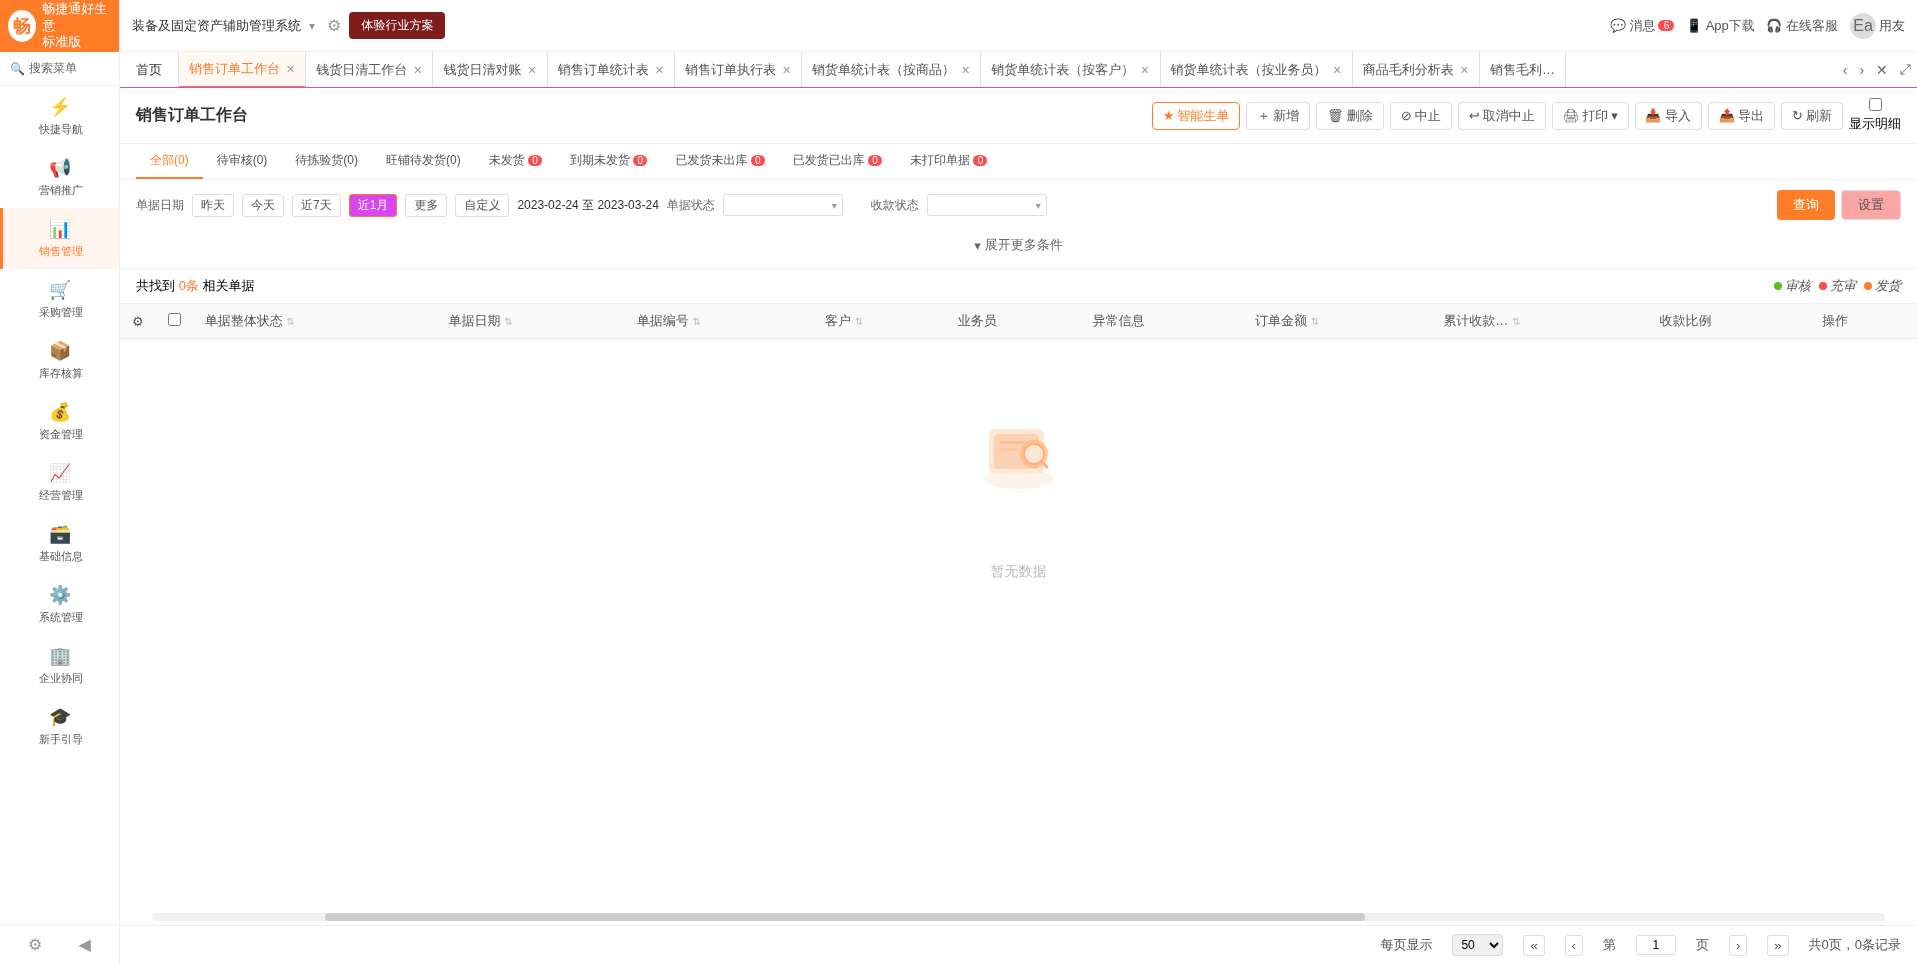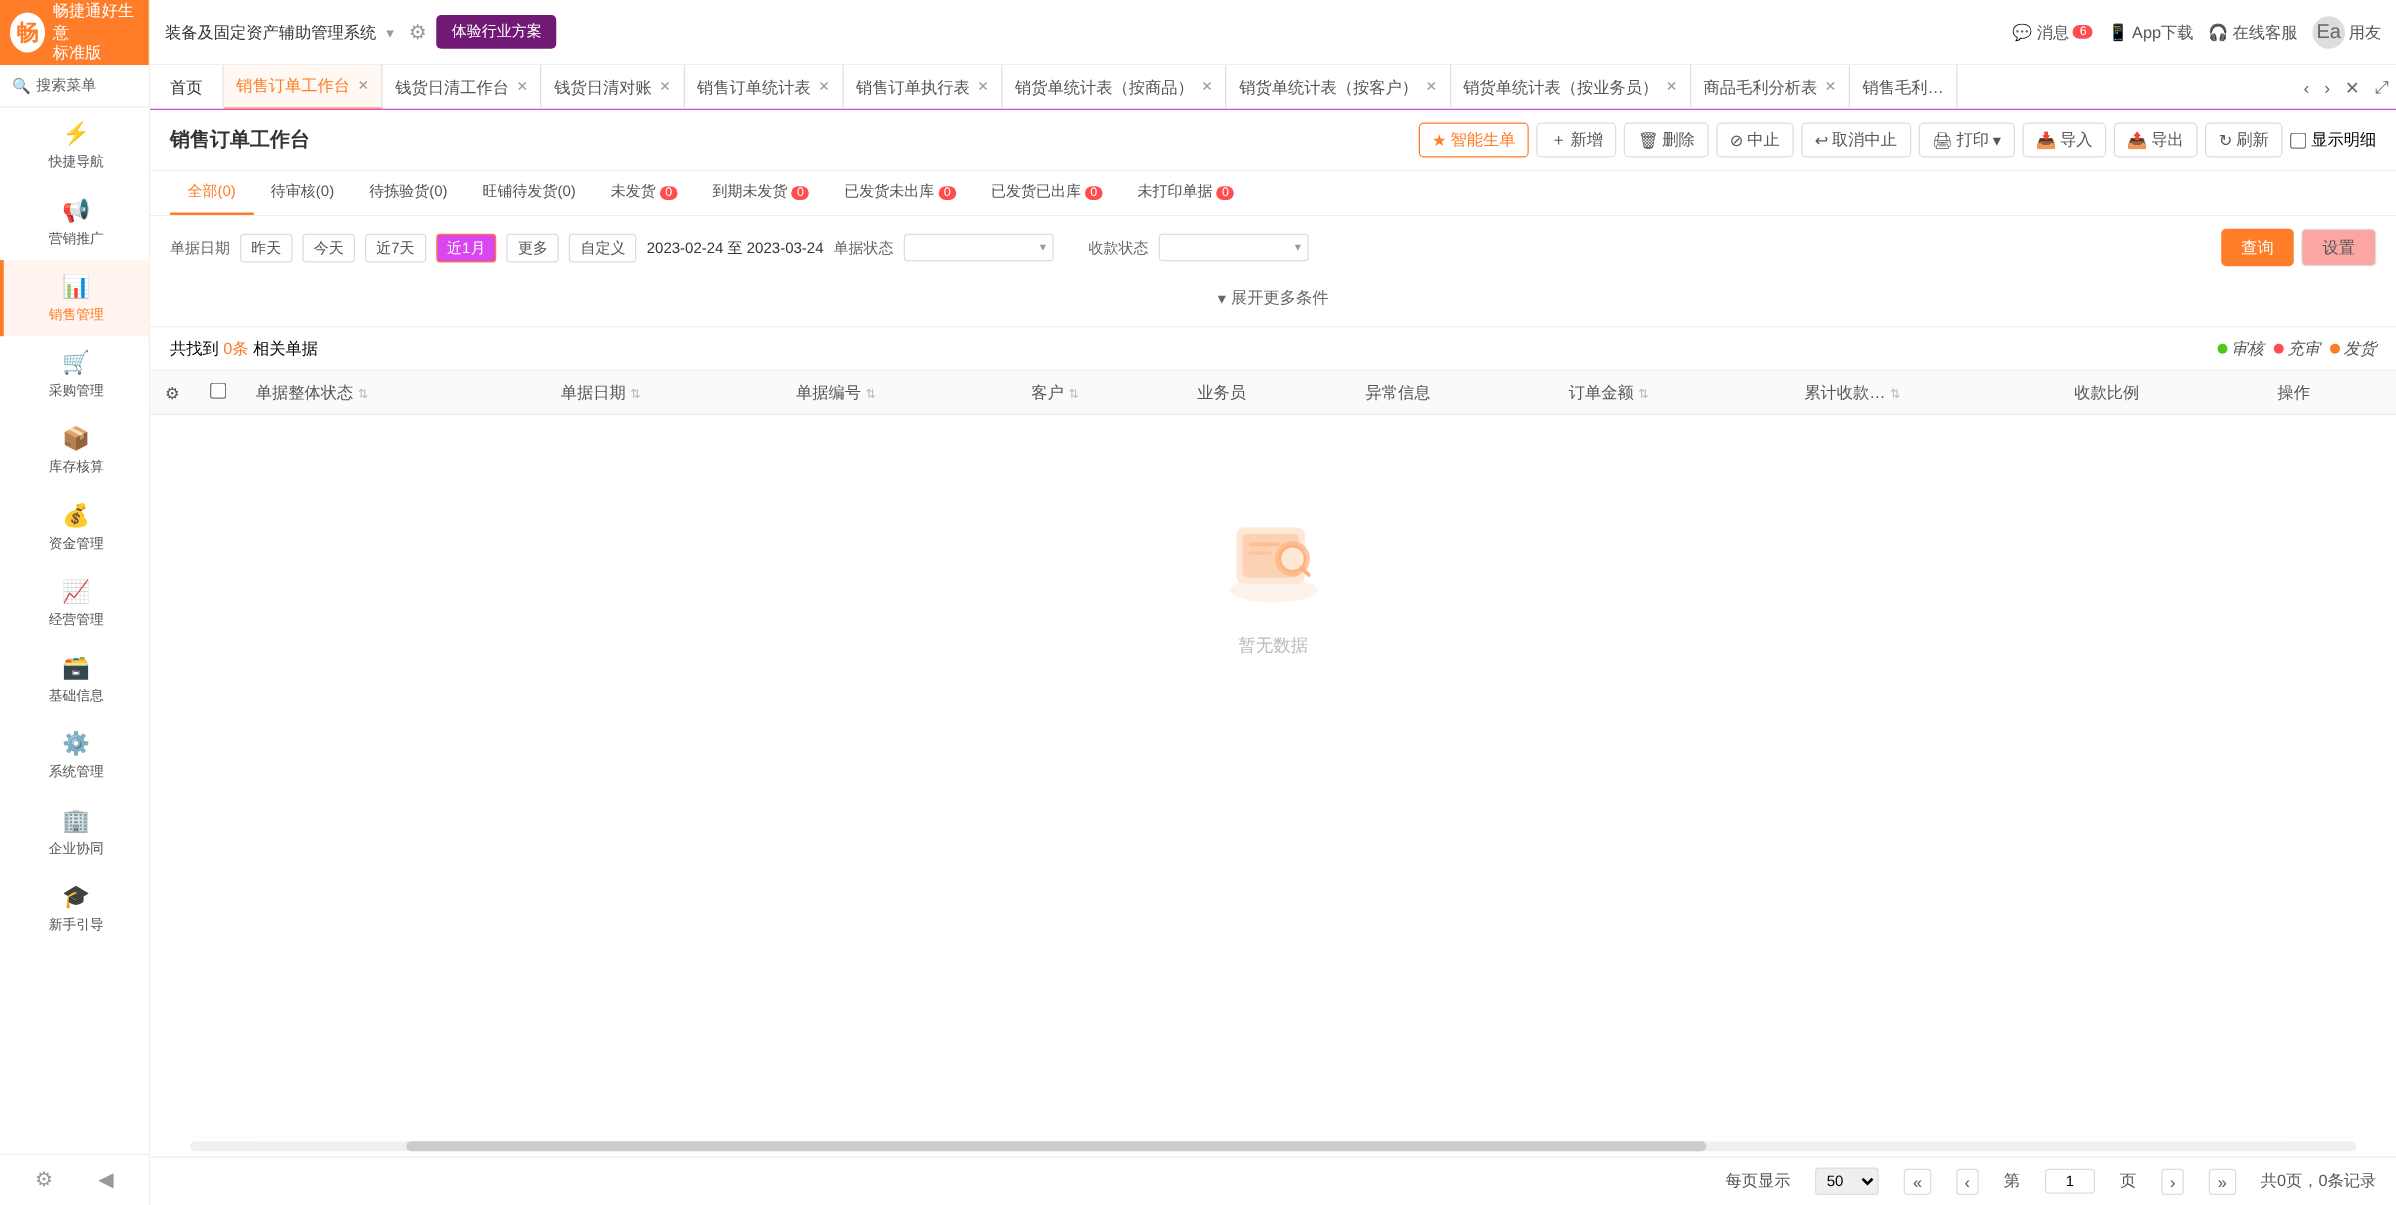--- a/index.html
+++ b/index.html
@@ -55,21 +55,21 @@
 
     
     #main { flex: 1; display: flex; flex-direction: column; overflow: hidden; }
 
     
     #topbar {
       height: 52px; background: #fff; border-bottom: 1px solid #eee;
       display: flex; align-items: center; padding: 0 12px; gap: 8px;
     }
     #topbar .btn-experience {
-      background: #701a75; color: #fff; border: none; border-radius: 4px;
+      background: #7f1d1d; color: #fff; border: none; border-radius: 4px;
       padding: 5px 12px; cursor: pointer; font-size: 12px;
     }
     .topbar-right { display: flex; align-items: center; gap: 12px; margin-left: auto; }
     .topbar-right .tb-item { display: flex; align-items: center; gap: 3px; color: #555; cursor: pointer; font-size: 12px; }
     .badge { background: #ff4d4f; color: #fff; border-radius: 10px; font-size: 10px; padding: 0 4px; min-width: 16px; text-align: center; }
     .user-avatar { width: 26px; height: 26px; background: #ddd; border-radius: 50%; display: flex; align-items: center; justify-content: center; font-size: 16px; color: #666; }
 
     
     #tabs-bar {
       background: #fff; border-bottom: 1px solid #d946ef;
@@ -180,21 +180,21 @@
 
     
     .empty-state {
       display: flex; flex-direction: column; align-items: center; justify-content: center;
       padding: 60px 0; color: #ccc;
     }
     .empty-icon {
       width: 100px; height: 100px; margin-bottom: 16px;
       display: flex; align-items: center; justify-content: center;
     }
-    .empty-text { font-size: 14px; color: #bbb; }
+    .empty-text { font-size: 14px; color: #bbb; margin-top: 48px; }
 
     
     .pagination-bar {
       background: #fff; border-top: 1px solid #eee;
       display: flex; align-items: center; justify-content: flex-end;
       padding: 8px 16px; gap: 20px; font-size: 12px; color: #555;
     }
     .pagination-bar select { border: 1px solid #ddd; border-radius: 3px; padding: 2px 4px; font-size: 12px; }
     .page-btn { border: 1px solid #ddd; background: #fff; border-radius: 3px; padding: 2px 6px; cursor: pointer; color: #555; }
     .page-input { border: 1px solid #ddd; border-radius: 3px; padding: 2px 4px; width: 40px; text-align: center; font-size: 12px; }
@@ -390,21 +390,21 @@
           <span>导入</span>
         </button>
         <button class="btn">
           <span>📤</span>
           <span>导出</span>
         </button>
         <button class="btn">
           <span>↻</span>
           <span>刷新</span>
         </button>
-        <label style="display:flex;align-items:center;gap:4px;font-size:12px;cursor:pointer;">
+        <label style="display:flex;align-items:center;gap:4px;font-size:12px;cursor:pointer;flex-direction:column;">
           <input type="checkbox" style="">
           <span>显示明细</span>
         </label>
       </div>
     </div>
 
     <div class="sub-tabs">
       <div class="sub-tab active">全部(0)</div>
       <div class="sub-tab">待审核(0)</div>
       <div class="sub-tab">待拣验货(0)</div>

